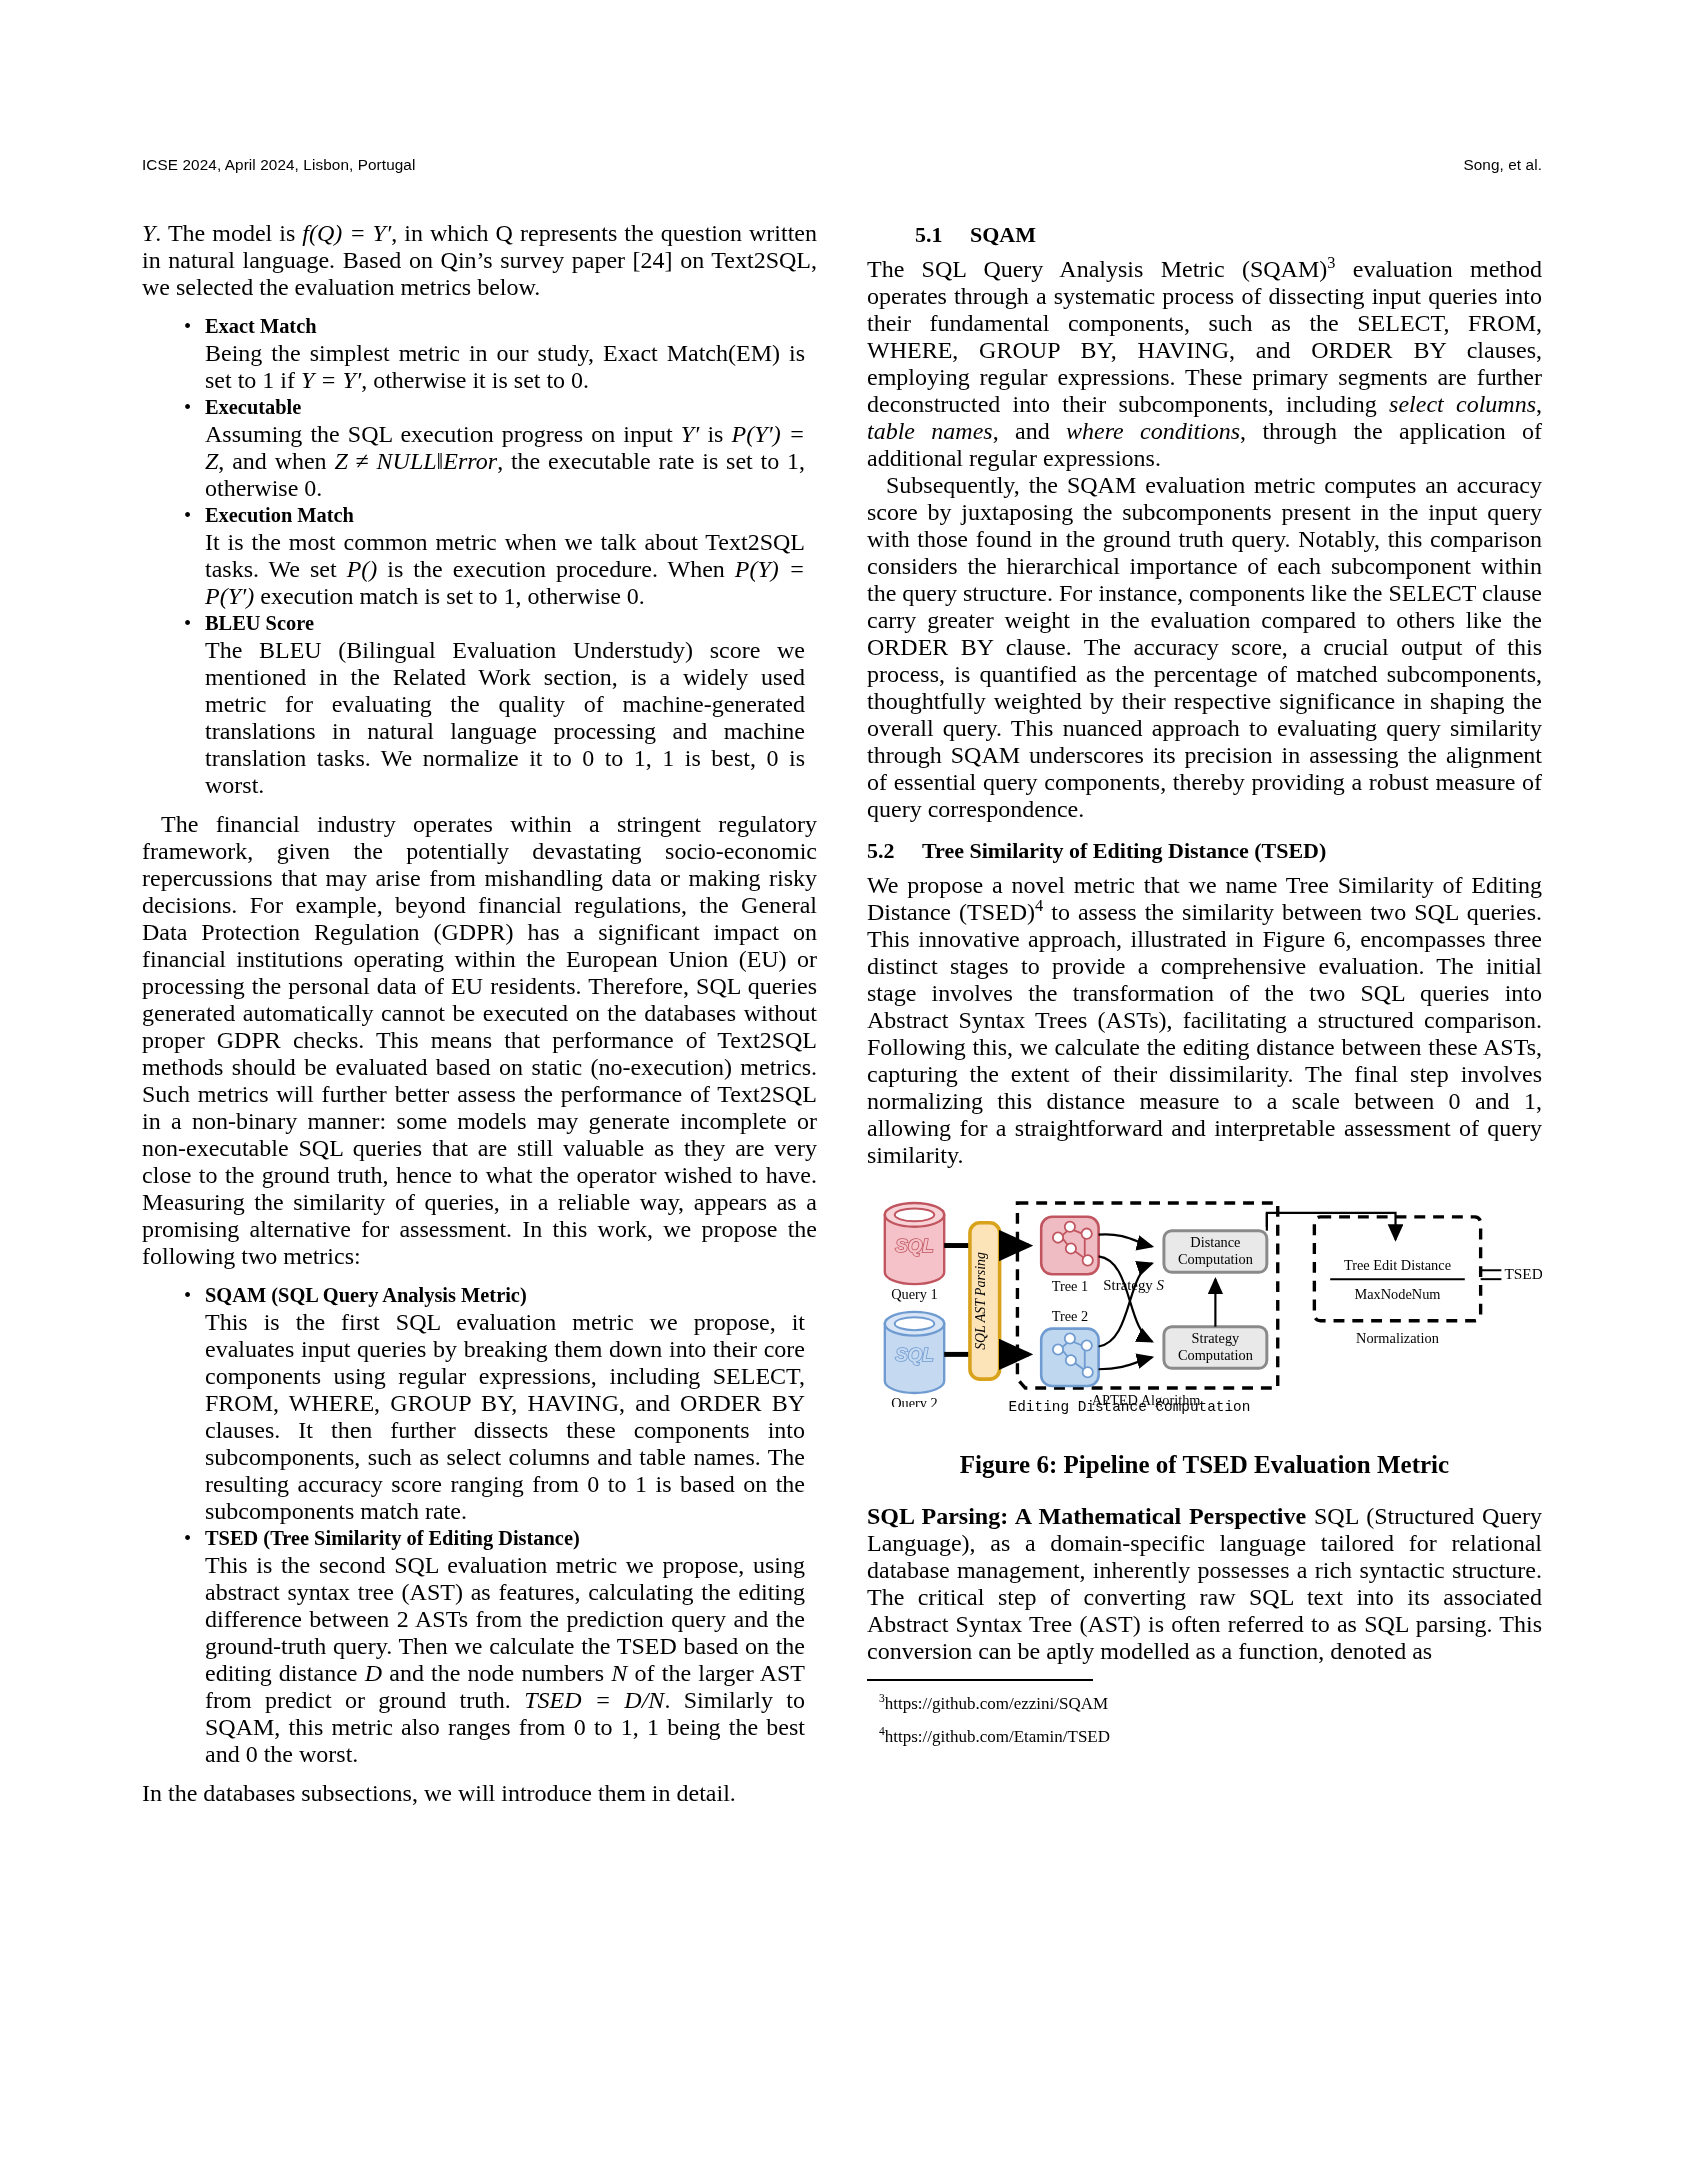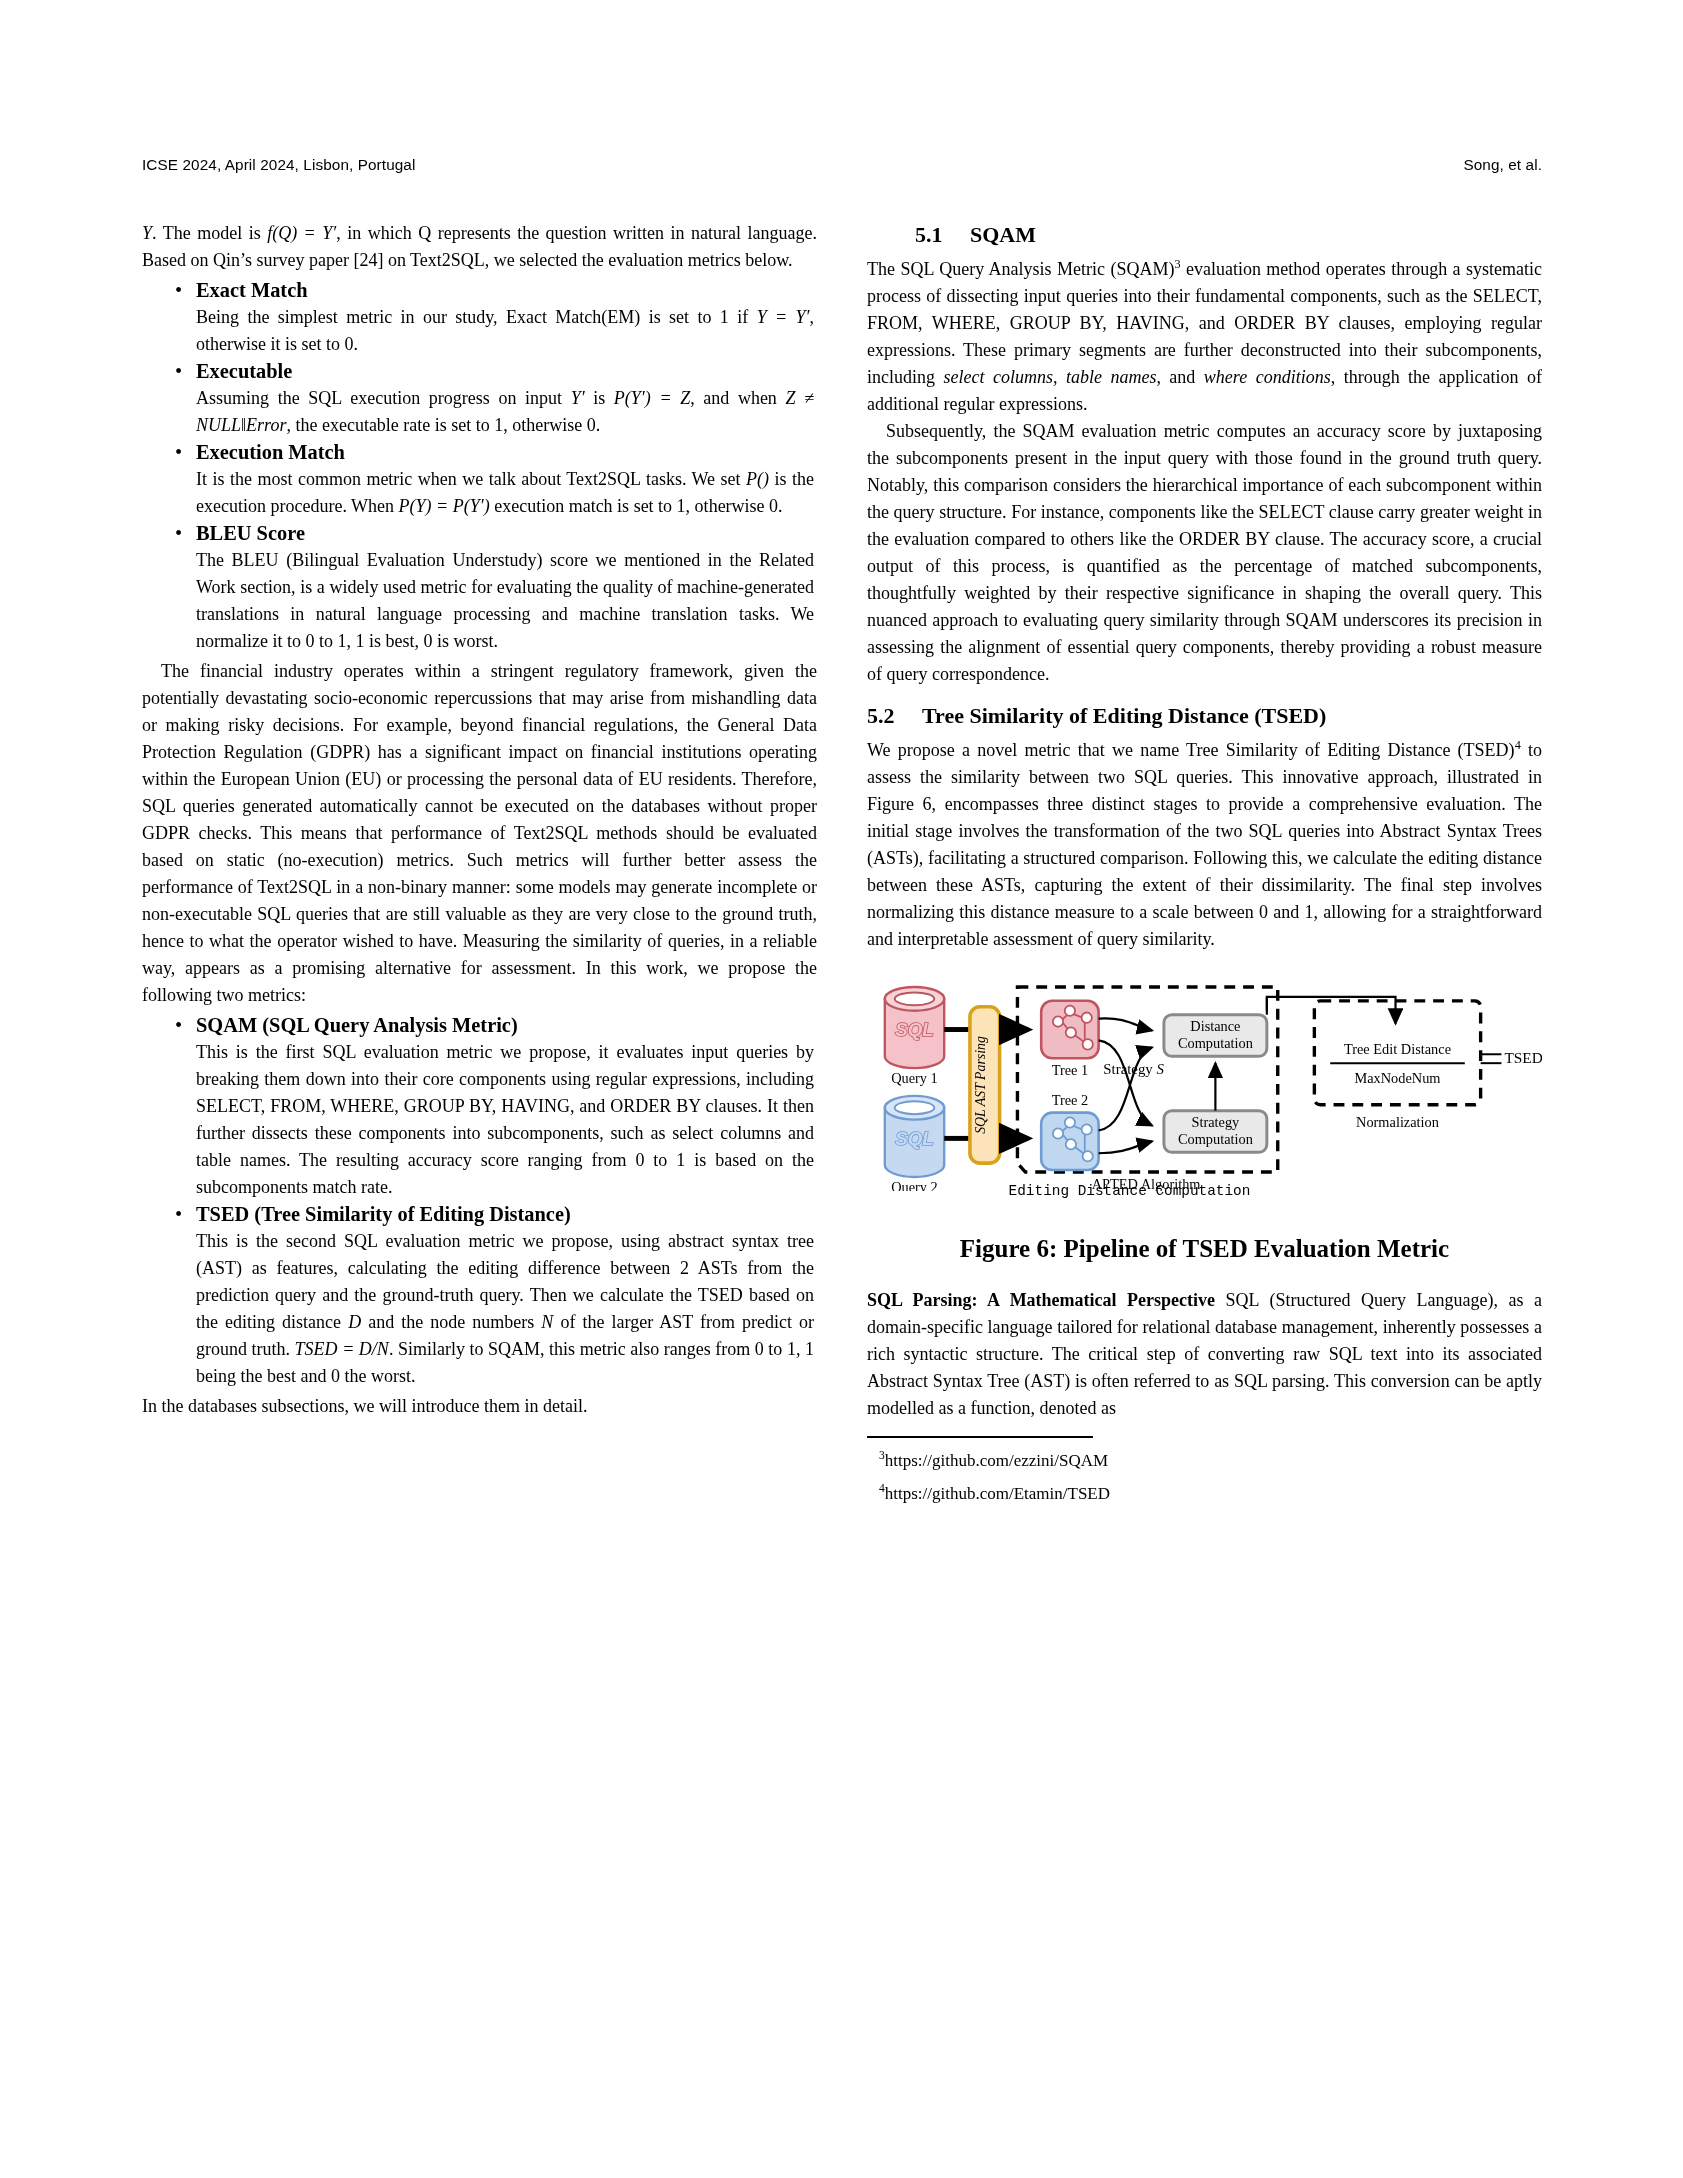--- a/index.html
+++ b/index.html
@@ -23,42 +23,42 @@
 
   
   .cols {
     position:absolute; left:142px; top:220px;
     width:1400px;
     display:flex; gap:50px;
   }
   .col { width:675px; }
 
   p, .bi, .li-body {
-    font-size:18px;
+    font-size:24px;
     line-height:27px;
     text-align:justify;
     text-justify:inter-word;
     margin:0;
     hyphens:none;
   }
   p.ind { text-indent:19px; }
   .it { font-style:italic; }
   .mth { font-style:italic; font-family:"Liberation Serif", serif; }
 
   h2.sec {
     font-size:22px;
     font-weight:bold;
     margin:13px 0 6px 0;
     line-height:30px;
     display:flex;
   }
   h2.sec .num { width:55px; flex:0 0 55px; }
   h2.first { margin-top:0;margin-left:48px; }
 
-  ul.bullets { list-style:none; margin:3px; padding:0; }
+  ul.bullets { list-style:none; margin:12px; padding:0; }
   ul.bullets > li {
     position:relative;
     padding-left:51px;
     margin:0;
   }
   ul.bullets > li::before {
     content:"\2022";
     position:absolute;
     left:30px; top:0;
     font-size:20.4px; line-height:27px;

